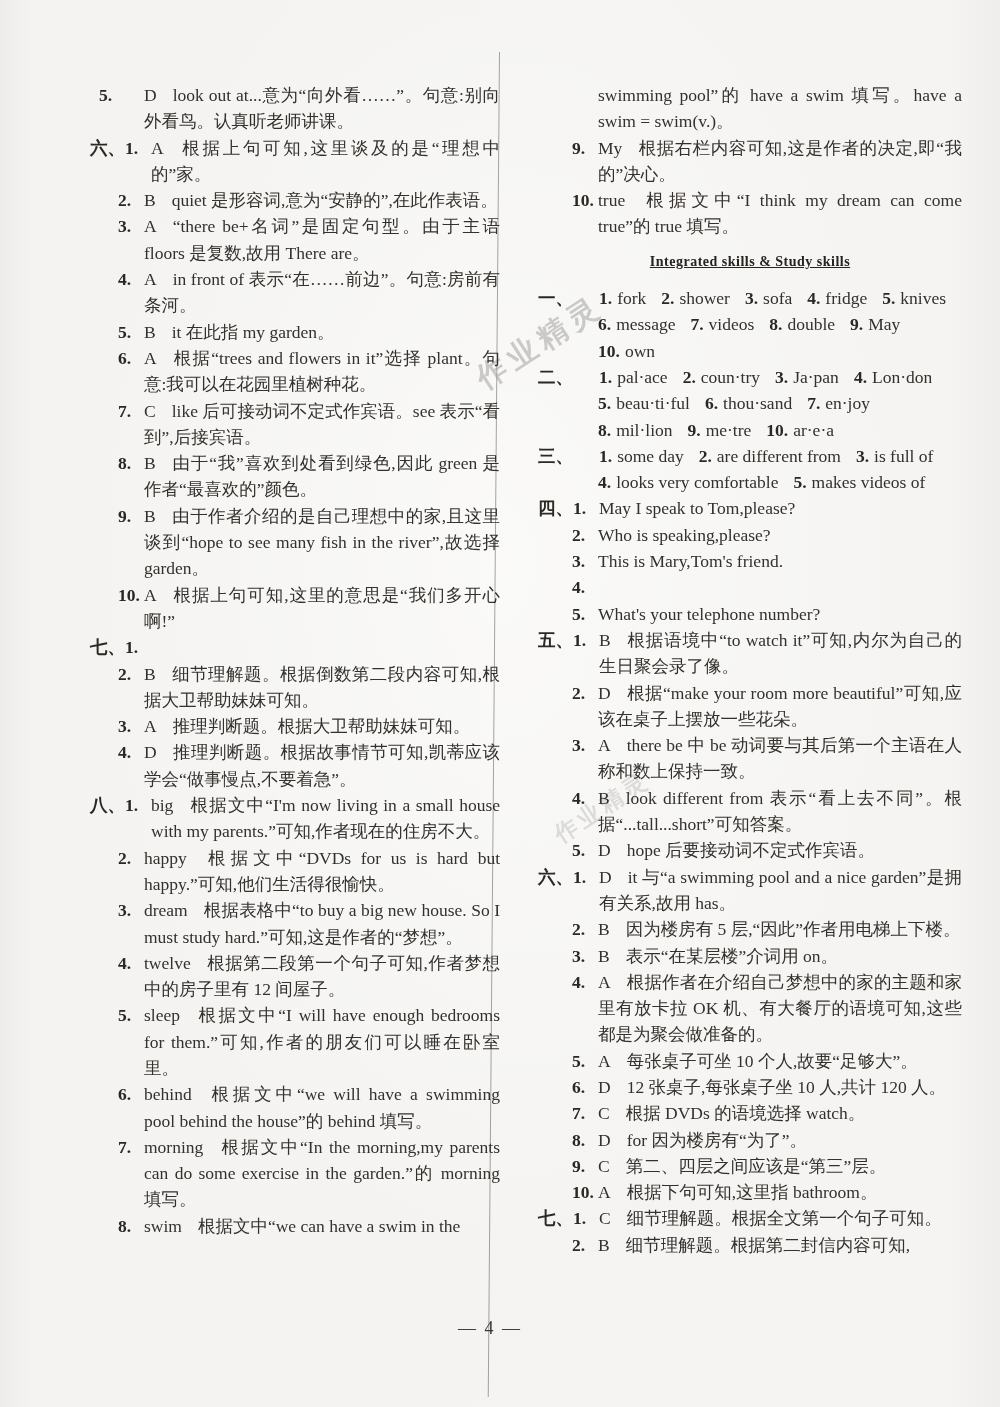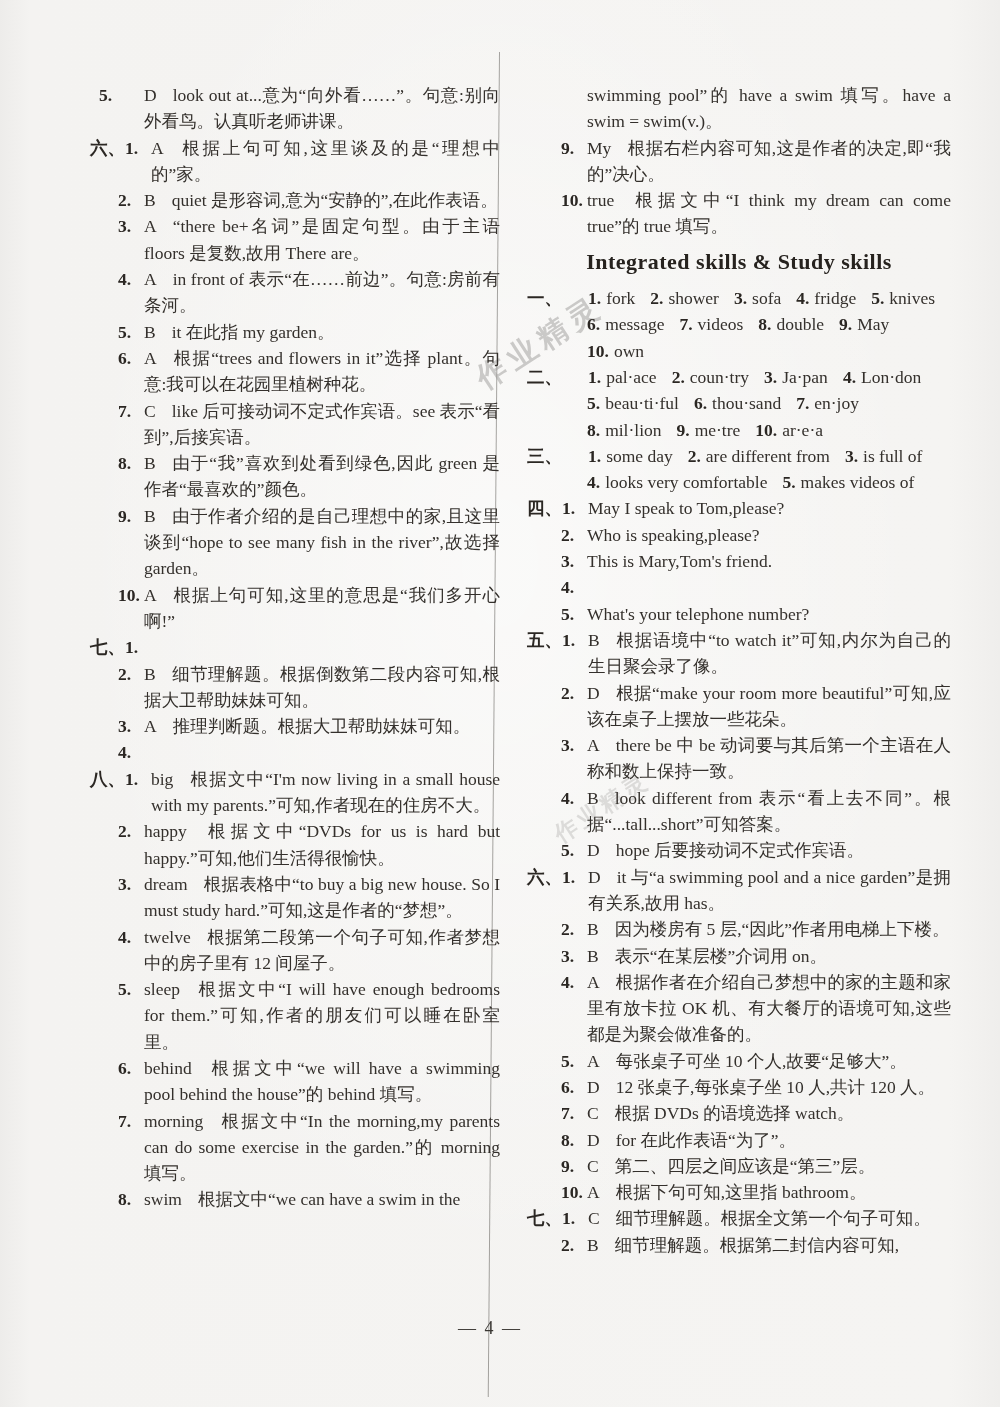--- a/index.html
+++ b/index.html
@@ -7,32 +7,32 @@
     position:relative;width:1000px;height:1407px;overflow:hidden;
     background:
       radial-gradient(ellipse at 50% 40%, rgba(255,255,255,.55) 0%, rgba(255,255,255,0) 60%),
       linear-gradient(90deg,#edecea 0%,#f4f3f1 3%,#f5f4f2 95%,#efeeec 100%),
       #f4f3f1;
     font-family:"Liberation Serif","DejaVu Serif",serif;
     color:#34302c;
   }
   .col{position:absolute;top:82px;font-size:17.5px;line-height:26.3px;}
   .col-left{left:90px;width:410px;}
-  .col-right{left:527px;width:424px;}
+  .col-right{left:538px;width:424px;}
   .item{display:flex;align-items:flex-start;}
   .sec{flex:0 0 28px;font-weight:700;white-space:nowrap;overflow:visible;color:#2b2723;}
   .col-right .sec{flex-basis:34px;}
   .num{flex:0 0 26px;font-weight:700;white-space:nowrap;color:#2b2723;}
   .body{flex:1 1 auto;text-align:justify;min-width:0;}
   .ans{display:inline-block;margin-right:16px;}
   .pair{display:inline-block;white-space:nowrap;margin-right:15px;}
   .pn{font-weight:700;color:#2b2723;margin-right:5px;}
   .outdent .sec{flex-basis:9px;}
   .outdent .num{flex-basis:45px;}
-  .heading{font-weight:700;font-size:22px;text-align:center;margin:9px 0 10px;letter-spacing:.5px;color:#26221e;}
+  .heading{font-weight:700;font-size:14px;text-align:center;margin:9px 0 10px;letter-spacing:.5px;color:#26221e;text-decoration:underline;}
   .divider{
     position:absolute;left:499px;top:52px;width:1.4px;height:1345px;
     background:linear-gradient(180deg,rgba(120,118,114,.65),rgba(140,138,134,.8));
     transform:rotate(0.48deg);transform-origin:top center;
   }
   .watermark{
     position:absolute;font-family:"DejaVu Sans","Liberation Sans",sans-serif;
     font-weight:700;color:#9d9c9a;user-select:none;white-space:nowrap;
   }
   .wm1{left:468px;top:322px;font-size:30px;letter-spacing:6px;opacity:.5;transform:rotate(-33deg);}
@@ -117,20 +117,21 @@
         <span class="body"><span class="ans">B</span><span class="txt">细节理解题。根据倒数第二段内容可知,根据大卫帮助妹妹可知。</span></span>
       </div>
       <div class="item">
         <span class="sec"></span>
         <span class="num">3.</span>
         <span class="body"><span class="ans">A</span><span class="txt">推理判断题。根据大卫帮助妹妹可知。</span></span>
       </div>
       <div class="item">
         <span class="sec"></span>
         <span class="num">4.</span>
+        <span class="body"><span class="ans">D</span><span class="txt">推理判断题。根据故事情节可知,凯蒂应该学会“做事慢点,不要着急”。</span></span>
       </div>
       <div class="item">
         <span class="sec">八、</span>
         <span class="num">1.</span>
         <span class="body"><span class="ans">big</span><span class="txt">根据文中“I'm now living in a small house with my parents.”可知,作者现在的住房不大。</span></span>
       </div>
       <div class="item">
         <span class="sec"></span>
         <span class="num">2.</span>
         <span class="body"><span class="ans">happy</span><span class="txt">根据文中“DVDs for us is hard but happy.”可知,他们生活得很愉快。</span></span>
@@ -303,21 +304,21 @@
         <span class="body"><span class="ans">D</span><span class="txt">12 张桌子,每张桌子坐 10 人,共计 120 人。</span></span>
       </div>
       <div class="item">
         <span class="sec"></span>
         <span class="num">7.</span>
         <span class="body"><span class="ans">C</span><span class="txt">根据 DVDs 的语境选择 watch。</span></span>
       </div>
       <div class="item">
         <span class="sec"></span>
         <span class="num">8.</span>
-        <span class="body"><span class="ans">D</span><span class="txt">for 在此作表语“为了”。</span></span>
+        <span class="body"><span class="ans">D</span><span class="txt">for 因为楼房有“为了”。</span></span>
       </div>
       <div class="item">
         <span class="sec"></span>
         <span class="num">9.</span>
         <span class="body"><span class="ans">C</span><span class="txt">第二、四层之间应该是“第三”层。</span></span>
       </div>
       <div class="item">
         <span class="sec"></span>
         <span class="num">10.</span>
         <span class="body"><span class="ans">A</span><span class="txt">根据下句可知,这里指 bathroom。</span></span>

